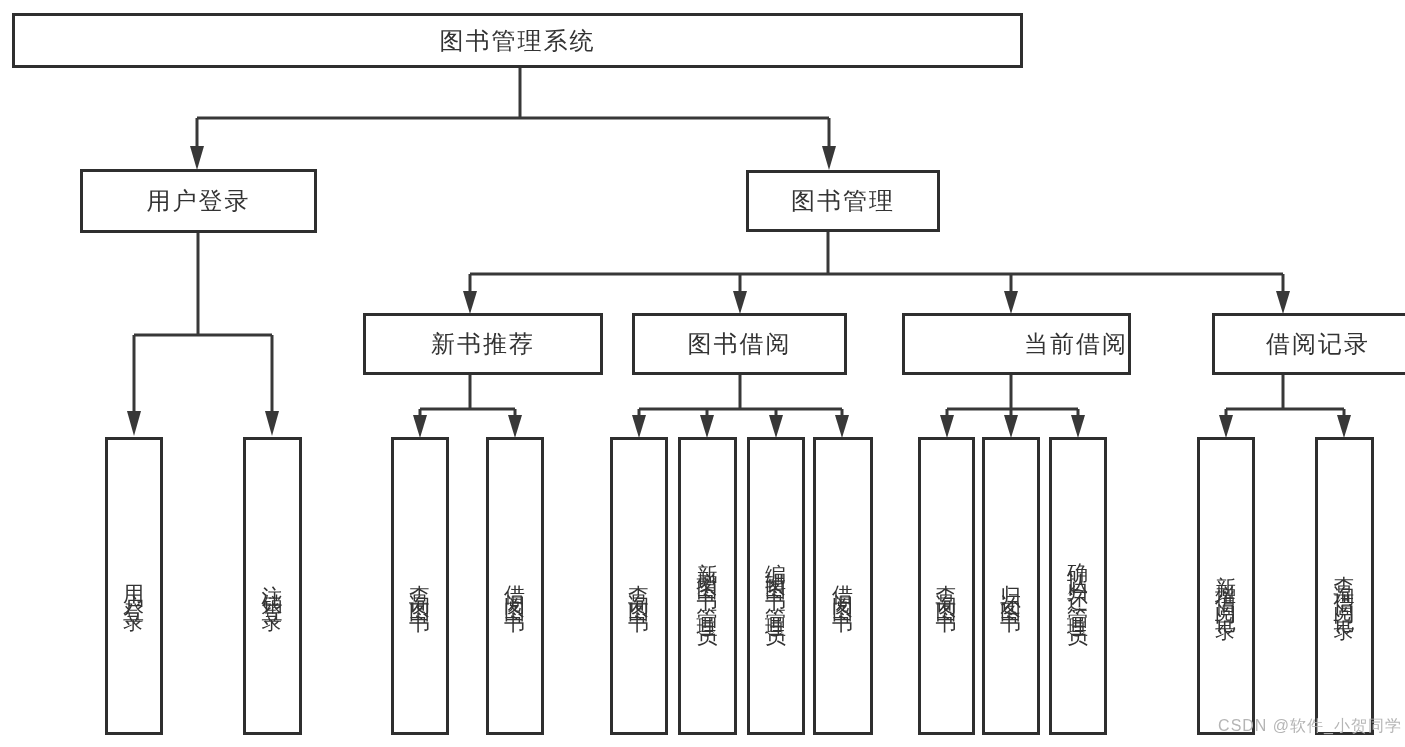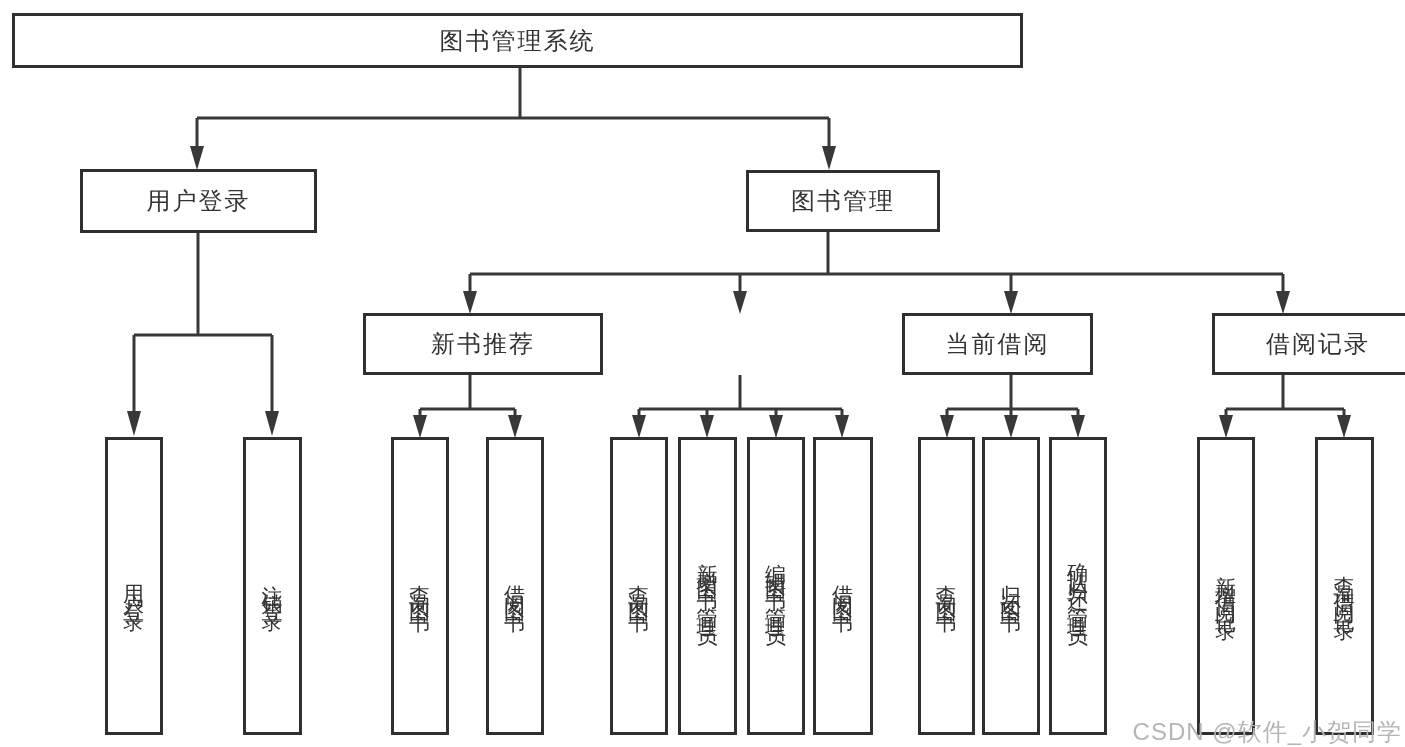--- a/index.html
+++ b/index.html
@@ -55,21 +55,21 @@
     text-orientation: mixed;
     font-size: 21px;
     letter-spacing: 9px;
     line-height: 1;
   }
   .watermark {
     position: absolute;
     z-index: 3;
     right: 3px;
     top: 716px;
-    font-size: 24px;
+    font-size: 16px;
     color: var(--watermark, #b5b5b5);
     white-space: nowrap;
     letter-spacing: 1px;
   }
 </style>
 </head>
 <body>
 
 <div class="stage">
 
@@ -156,21 +156,24 @@
   <div class="box h-box" style="left:80px; top:169px; width:237px; height:64px;">
     <span>用户登录</span>
   </div>
   <div class="box h-box" style="left:712px; top:170px; width:194px; height:62px;margin-left:34px;">
     <span>图书管理</span>
   </div>
 
   <div class="box h-box" style="left:363px; top:313px; width:240px; height:62px;">
     <span>新书推荐</span>
   </div>
-  <div class="box h-box" style="left:902px; top:313px; width:191px; height:62px;">
+  <div class="box h-box" style="left:632px; top:313px; width:215px; height:62px;">
+    <span>图书借阅</span>
+  </div>
+  <div class="box h-box" style="left:902px; top:313px; width:229px; height:62px;justify-content:flex-end;">
     <span>当前借阅</span>
   </div>
   <div class="box h-box" style="left:1172px; top:313px; width:212px; height:62px;margin-left:40px;">
     <span>借阅记录</span>
   </div>
 
   <div class="box v-box" style="left:105px; top:437px; width:58px; height:298px;">
     <span class="vtext">用户登录</span>
   </div>
   <div class="box v-box" style="left:243px; top:437px; width:59px; height:298px;">

